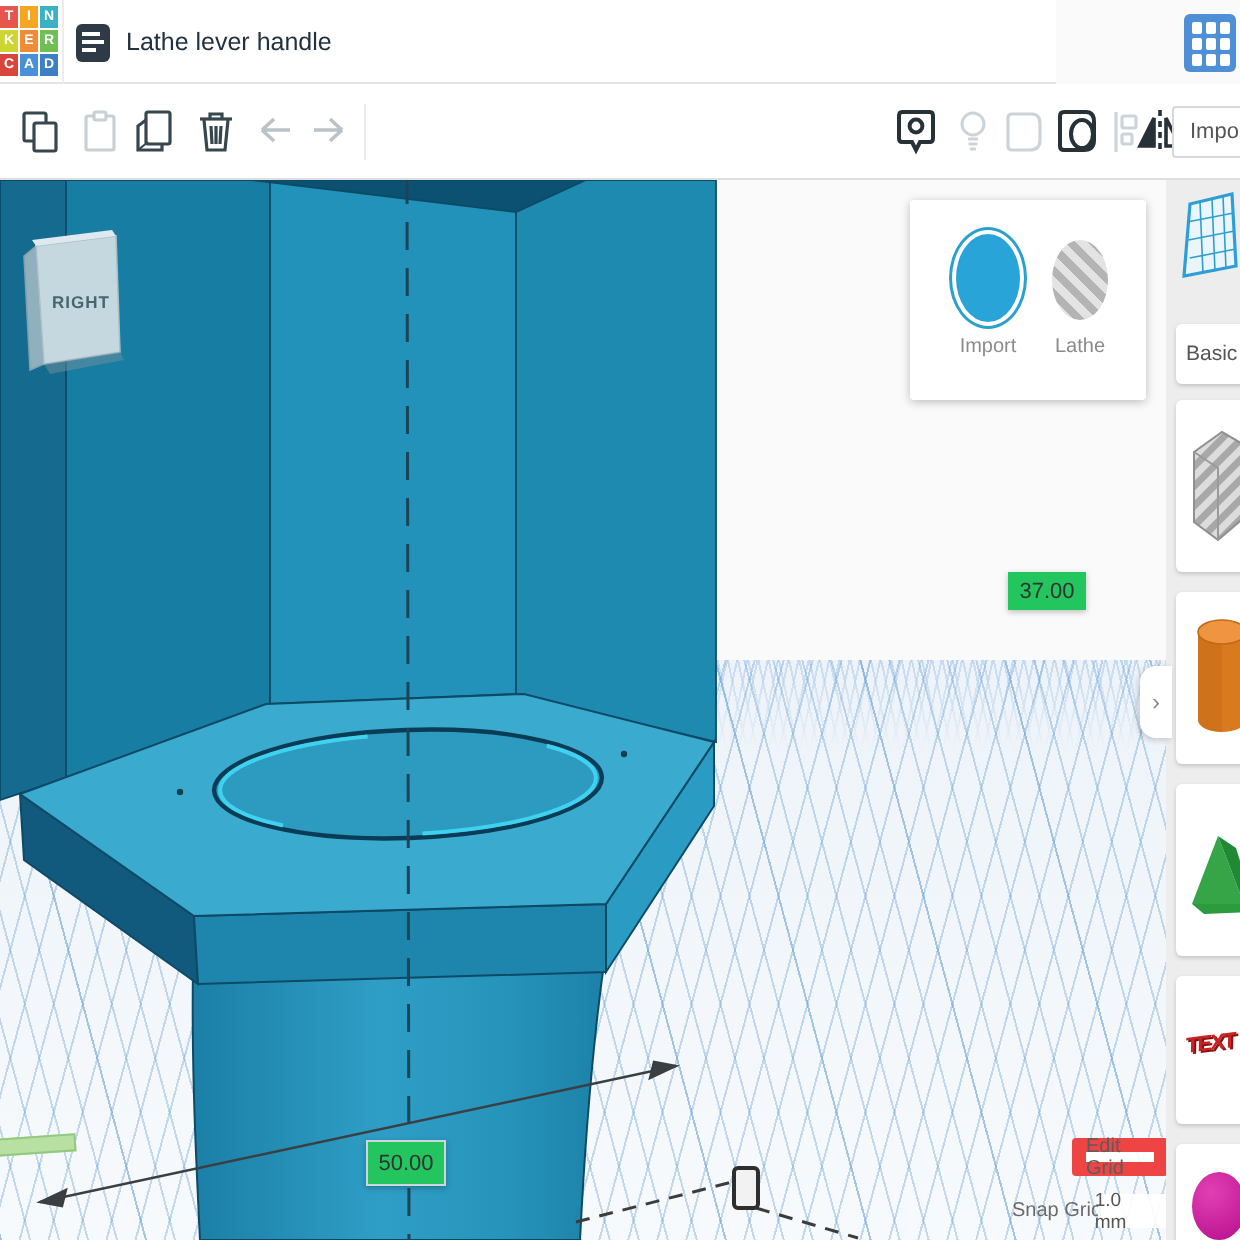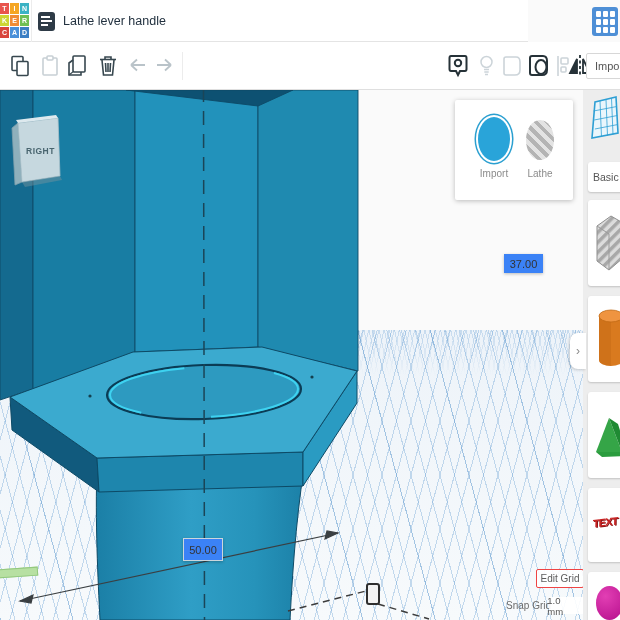--- a/index.html
+++ b/index.html
@@ -43,26 +43,26 @@
   .model { left:0; top:0; width:620px; height:620px; z-index:3; pointer-events:none; }
 
   .viewcube { left:4px; top:106px; z-index:6; }
   .viewcube text { font-size:8.5px; font-weight:bold; fill:#49656f; letter-spacing:.5px; }
 
   .navcol { z-index:6; }
   .nav-btn { position:absolute; left:9px; width:28px; height:28px; border-radius:50%; background:rgba(202,219,227,.92);
     color:#53727e; display:flex; align-items:center; justify-content:center; font-size:14px; }
   .nav-btn svg { display:block; }
 
-  .dim-box { z-index:7; background:#3b82f6; border:1px solid #ccd6dc; box-shadow:0 1px 3px rgba(0,0,0,.25); color:#333;
-    font-size:11px; display:flex; align-items:center; justify-content:center; }
+  .dim-box { z-index:7; background:#22c55e; border:1px solid #ccd6dc; box-shadow:0 1px 3px rgba(0,0,0,.25); color:#333;
+    font-size:11px; display:flex; align-items:center; justify-content:center;margin-top:32px; }
   .dim40 { left:183px; top:538px; width:40px; height:23px; }
   .dim37 { left:504px; top:254px; width:39px; height:19px; border:none; }
 
-  .edit-grid { left:536px; top:569px; width:48px; height:19px; z-index:7; background:rgba(255,255,255,.9); border:1px solid #ef4444;
+  .edit-grid { left:536px; top:569px; width:48px; height:19px; z-index:7; background:rgba(255,255,255,.9); border:7px solid #ef4444;
     border-radius:2px; color:#5c5c5c; font-size:10px; display:flex; align-items:center; justify-content:center; }
   .snap-label { left:506px; top:600px; z-index:7; color:#6a6a6a; font-size:10px; }
   .snap-value { left:549px; top:597px; width:36px; height:17px; z-index:7; background:rgba(255,255,255,.92); color:#555;
     font-size:9.5px; display:flex; align-items:center; justify-content:center; gap:20px; border-radius:2px; }
   .snap-value .caret { font-size:7px; color:#666; }
 
   .green-bar { left:-2px; top:568px; width:40px; height:9px; z-index:5; background:#b7e0a2; border:1px solid #93c87e; transform:rotate(-4deg); }
 
   
   .shape-panel { left:455px; top:100px; width:118px; z-index:20; background:#fff; border-radius:2px; box-shadow:0 1px 5px rgba(0,0,0,.25); }

